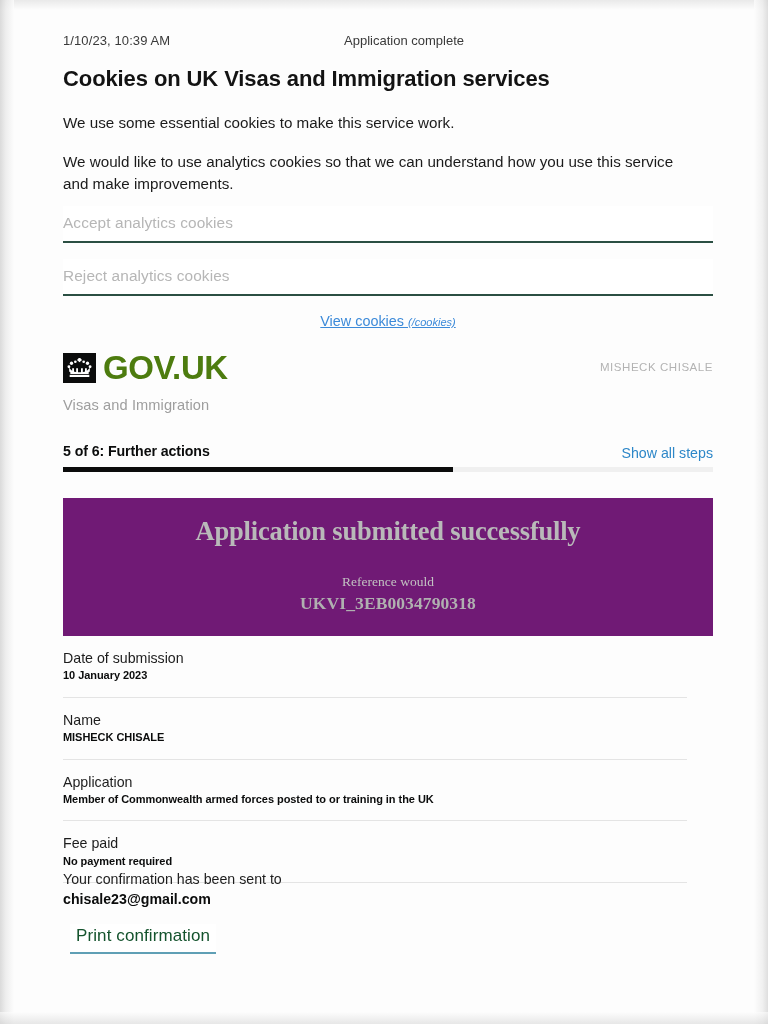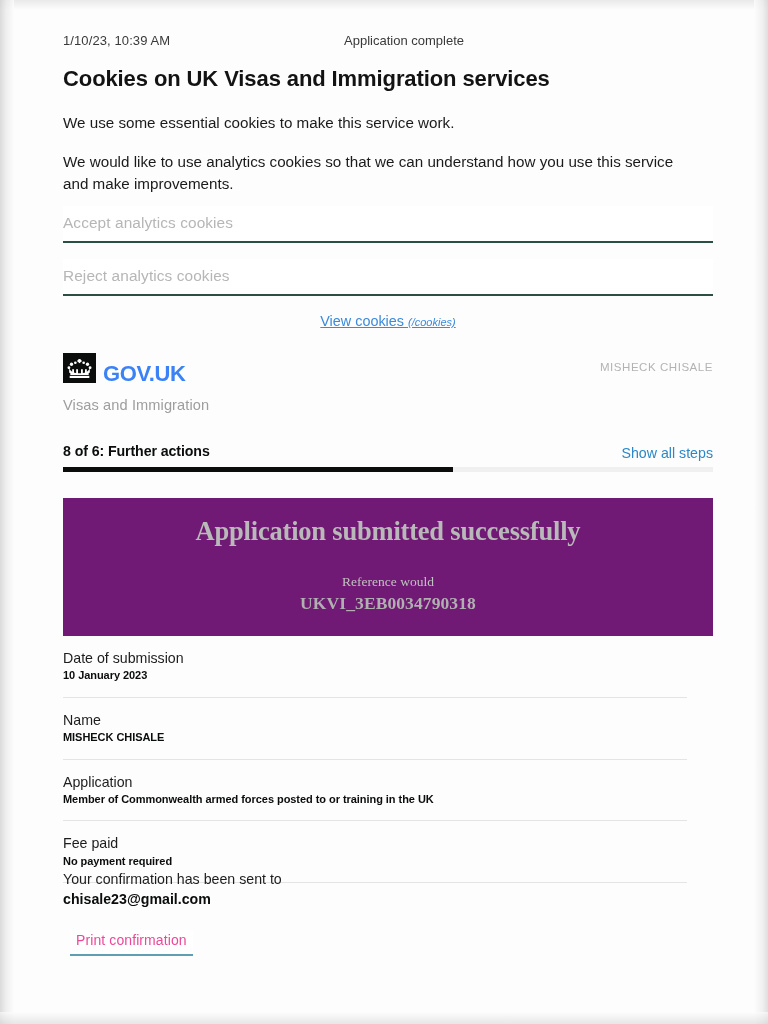--- a/index.html
+++ b/index.html
@@ -152,26 +152,25 @@
   }
   .crown {
     width: 33px; height: 30px;
     background: #0b0c0c;
     display: flex;
     align-items: center;
     justify-content: center;
     flex: none;
   }
   .brand-name {
-    font-size: 22px;
-    font-weight: bold;
-    color: #3b82f6;
+    font-size: 33px;
+    font-weight: bold;
+    color: #4d7c0f;
     letter-spacing: -.4px;
     line-height: 1;
-    margin-top: 12px;
   }
   .account-name {
     position: absolute;
     right: 0;
     top: 10px;
     font-size: 11.5px;
     color: #b3b3b3;
     letter-spacing: .55px;
   }
   .service-name {
@@ -299,26 +298,25 @@
     display: block;
   }
   .print-btn {
     position: absolute;
     top: 924px;
     left: 70px;
     background: #ffffff;
     border: 0;
     border-bottom: 2.4px solid #5f9fb5;
     font-family: "Liberation Sans", sans-serif;
-    font-size: 14px;
-    color: #ec4899;
+    font-size: 17px;
+    color: #14532d;
     padding: 2px 6px 6px 6px;
     cursor: pointer;
     letter-spacing: .1px;
-    margin-top: 6px;
   }
 </style>
 </head>
 <body>
 
 <div class="page">
   <div class="scan-edge-top"></div>
   <div class="scan-edge-left"></div>
   <div class="scan-edge-right"></div>
   <div class="scan-edge-bottom"></div>
@@ -364,21 +362,21 @@
             </g>
           </svg>
         </span>
         <span class="brand-name">GOV.UK</span>
       </div>
       <div class="account-name">MISHECK CHISALE</div>
       <div class="service-name">Visas and Immigration</div>
     </div>
 
     <div class="steps">
-      <div class="step-label">8 of 6: Further actions</div>
+      <div class="step-label">5 of 6: Further actions</div>
       <a class="step-link">Show all steps</a>
       <div class="step-track">
         <div class="step-fill" style="width: 60%;"></div>
       </div>
     </div>
 
     <div class="panel">
       <div class="panel-title">Application submitted successfully</div>
       <div class="panel-sub">Reference would</div>
       <div class="panel-ref">UKVI_3EB0034790318</div>

